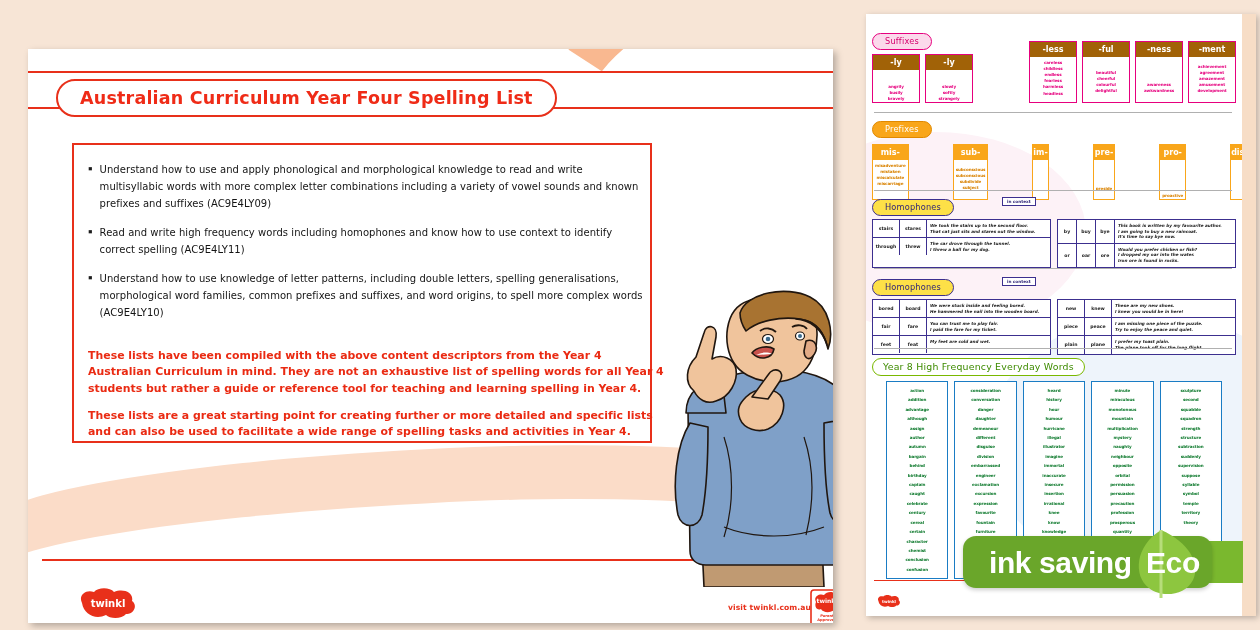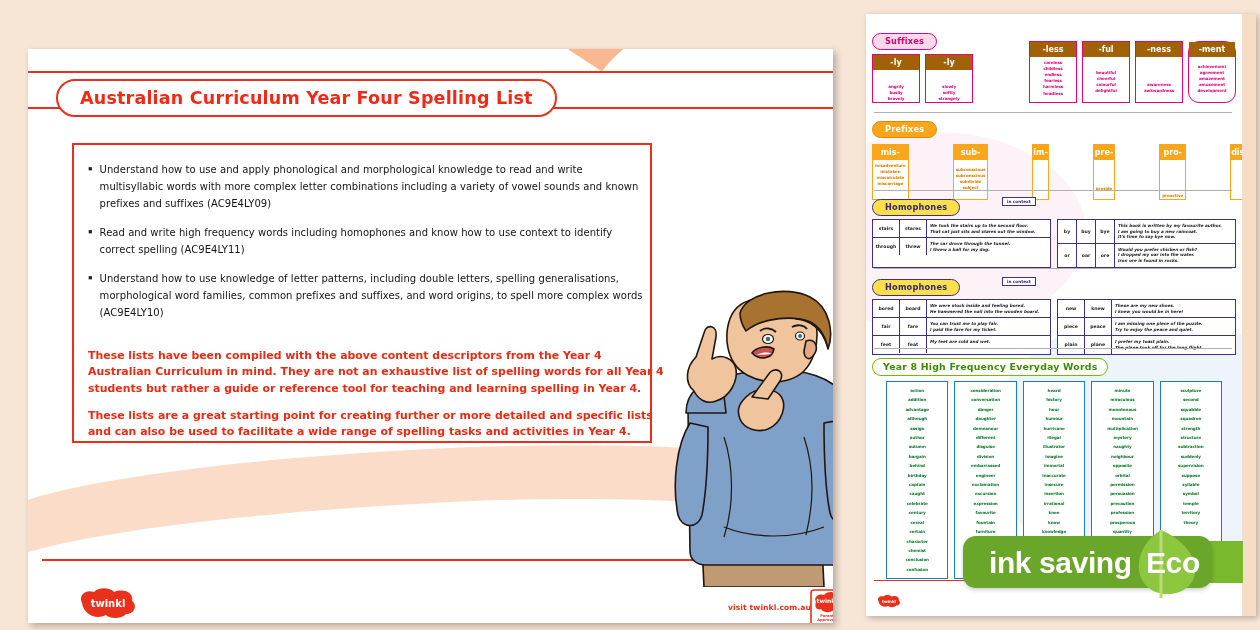--- a/index.html
+++ b/index.html
@@ -94,21 +94,21 @@
   }
   .sheet-bg-wave2 {
     position:absolute; left:-80px; top:118px; width:300px; height:200px;
     background:#fdf2f7; border-radius:50%;
   }
   .sheet-inner { position:relative; width:376px; height:100%; }
 
   .sect { position:absolute; left:6px; width:364px; }
   .tag {
     display:inline-block; border-radius:9px; padding:2px 12px 3px;
-    font-size:8.2px; font-weight:bold; font-family:"DejaVu Sans", sans-serif;
+    font-size:8.2px; font-weight:normal; font-family:"DejaVu Sans", sans-serif;
     letter-spacing:.2px;
   }
   .tag-suffix { background:#fbd9eb; border:1.4px solid #e6007e; color:#d6006e; }
   .tag-prefix { background:#f9a61a; border:1.4px solid #e08900; color:#ffffff; }
   .tag-homo   { background:#fde047; border:1.4px solid #3c2f8f; color:#2f2478; }
   .tag-hfw    { background:#ffffff; border:1.6px solid #7ab800; color:#3d8b00; font-size:9.4px; padding:2px 10px 3px;}
 
   .colrow { display:flex; gap:5px; }
   .wcol { background:#fff; border:1.1px solid #e6007e; flex:1; }
   .wcol.pre { border-color:#f9a61a; }
@@ -325,21 +325,21 @@
               <span>delightful</span>
             </div>
           </div>
           <div class="wcol" style="margin-top:-13px;">
             <div class="wcol-head">-ness</div>
             <div class="wcol-body" style="padding-top:25px;">
               <span>awareness</span>
               <span>awkwardness</span>
             </div>
           </div>
-          <div class="wcol" style="margin-top:-13px;border-radius:11px;">
+          <div class="wcol" style="margin-top:-13px;">
             <div class="wcol-head">-ment</div>
             <div class="wcol-body" style="padding-top:7px;">
               <span>achievement</span>
               <span>agreement</span>
               <span>amazement</span>
               <span>amusement</span>
               <span>development</span>
             </div>
           </div>
         </div>

